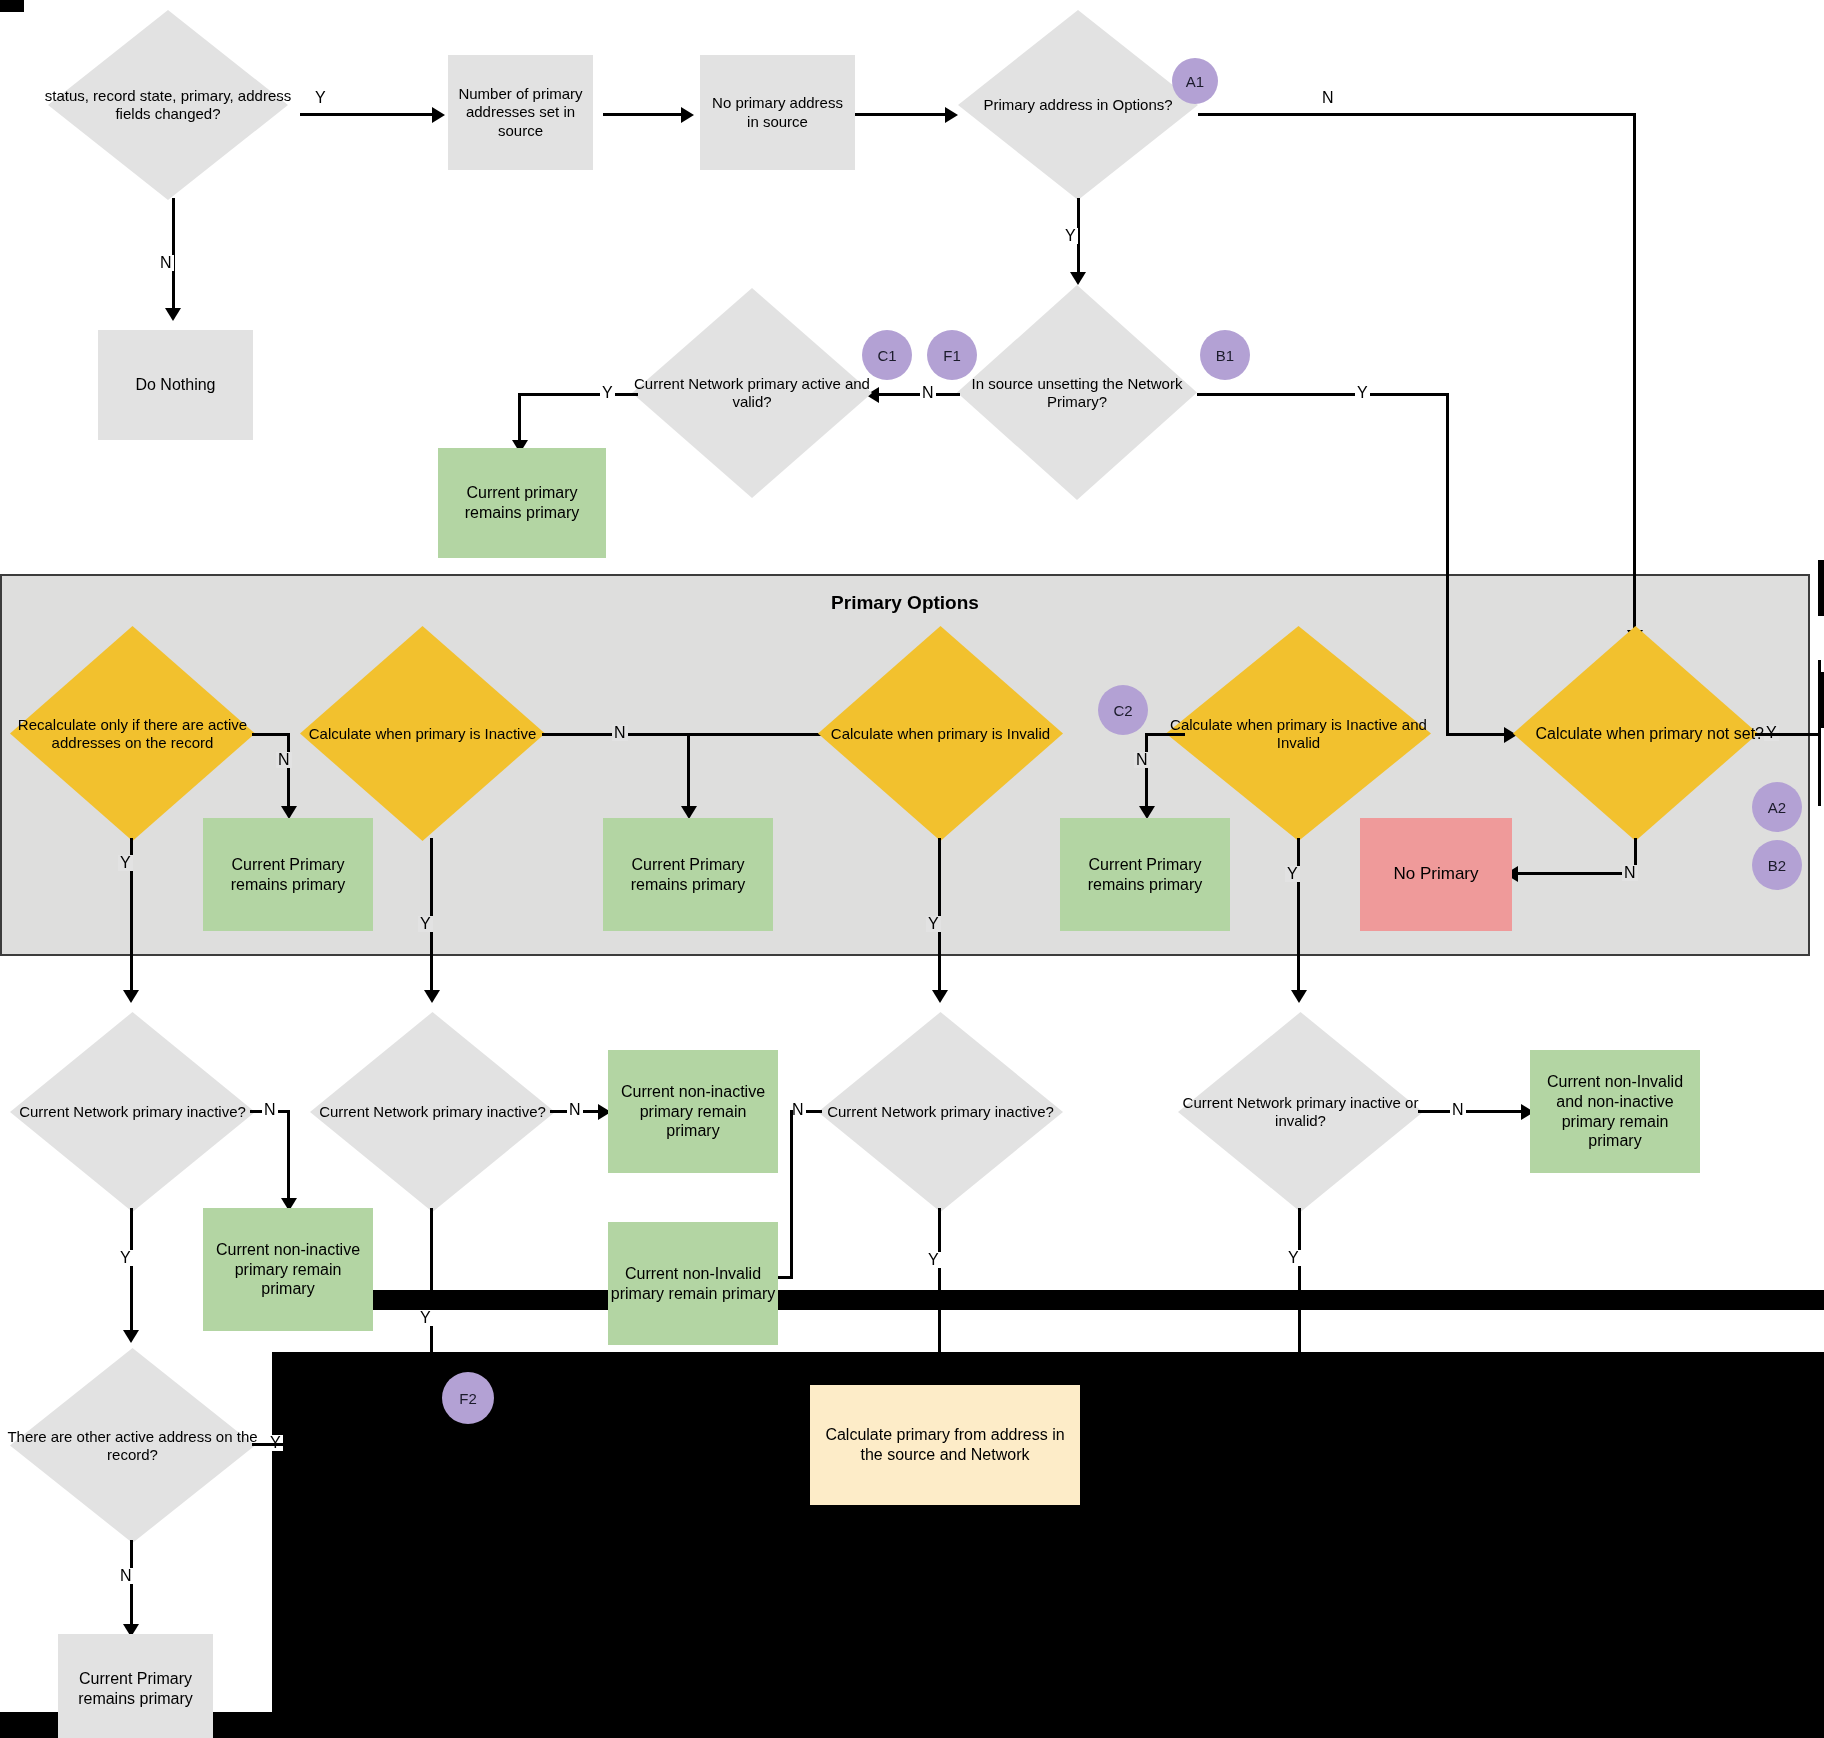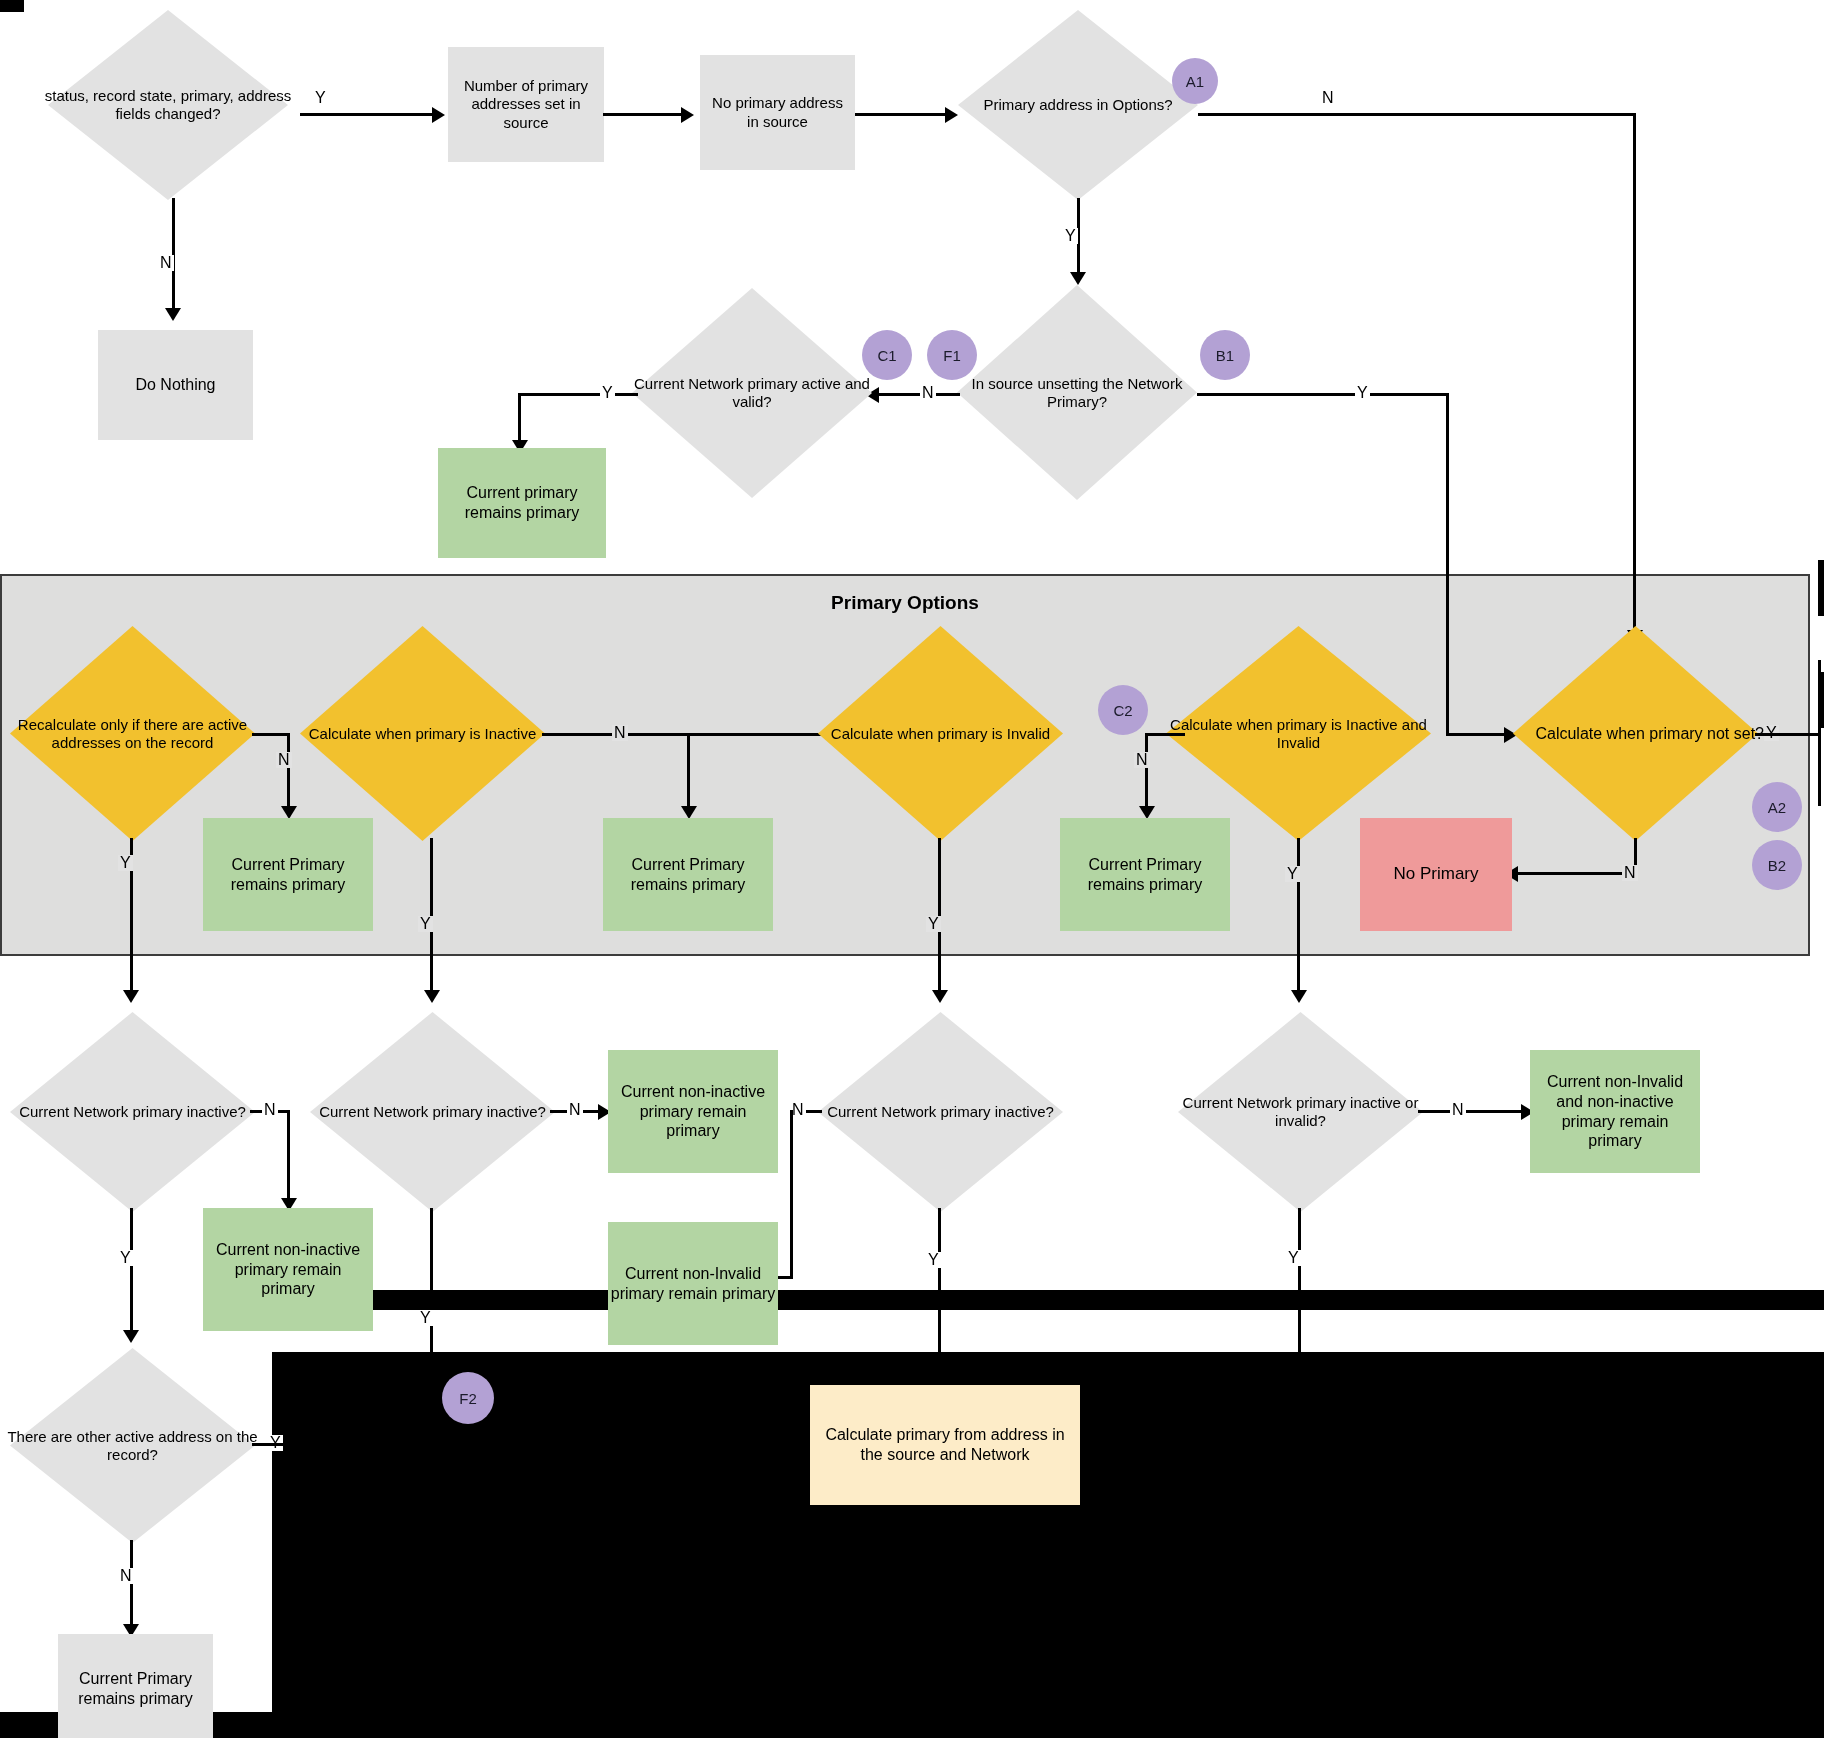--- a/index.html
+++ b/index.html
@@ -59,21 +59,21 @@
 
   <div class="diamond-wrap" style="left:48px;top:10px;width:240px;height:190px;">
     <div class="dshape"></div>
     <div class="dlabel" style="font-size:15px;">status, record state, primary, address fields changed?</div>
   </div>
 
   <div class="ln hl" style="left:300px;top:113px;width:140px;"></div>
   <div class="elab" style="left:313px;top:90px;">Y</div>
   <div class="arr right" style="left:432px;top:107px;"></div>
 
-  <div class="node rect" style="left:448px;top:47px;width:156px;height:115px;font-size:15px;padding:0 10px;">
+  <div class="node rect" style="left:448px;top:55px;width:145px;height:115px;font-size:15px;padding:0 10px;">
     <span>Number of primary addresses set in source</span>
   </div>
 
   <div class="ln hl" style="left:603px;top:113px;width:85px;"></div>
   <div class="arr right" style="left:681px;top:107px;"></div>
 
   <div class="node rect" style="left:700px;top:55px;width:155px;height:115px;font-size:15px;padding:0 10px;">
     <span>No primary address in source</span>
   </div>
 

